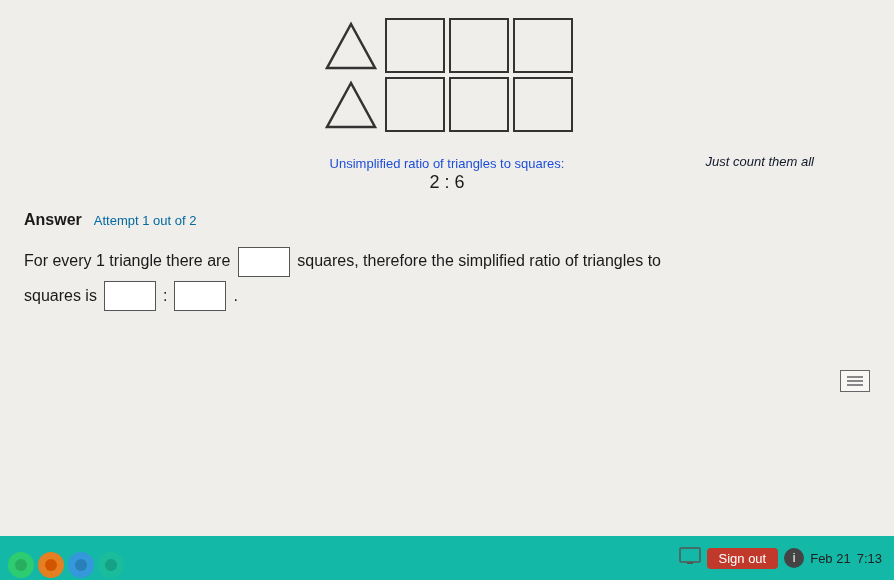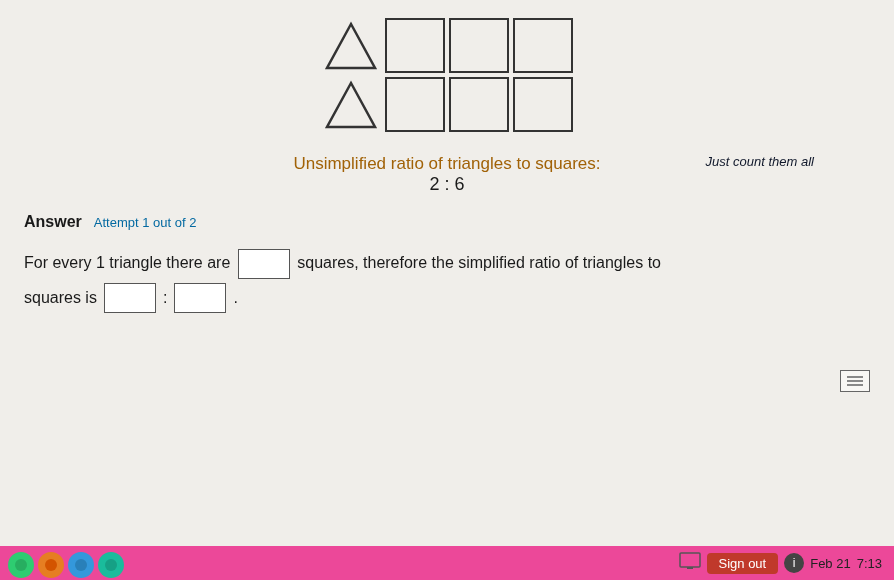--- a/index.html
+++ b/index.html
@@ -57,22 +57,22 @@
       background: transparent;
     }
 
     .ratio-section {
       text-align: center;
       margin-bottom: 18px;
       position: relative;
     }
 
     .ratio-label {
-      font-size: 17px;
-      color: #a16207;
+      font-size: 13px;
+      color: #1d4ed8;
       font-family: Arial, sans-serif;
     }
 
     .hint-text {
       position: absolute;
       right: 56px;
       top: 0;
       font-size: 13px;
       color: #0f172a;
       font-family: Arial, sans-serif;
@@ -137,22 +137,22 @@
       font-size: 16px;
       font-family: Arial, sans-serif;
     }
 
     
     .taskbar {
       position: absolute;
       bottom: 0;
       left: 0;
       width: 100%;
-      height: 34px;
-      background: #ec4899;
+      height: 44px;
+      background: #14b8a6;
       display: flex;
       align-items: center;
       justify-content: flex-end;
       padding: 0 12px;
       gap: 8px;
     }
 
     .taskbar-icons {
       display: flex;
       align-items: center;

